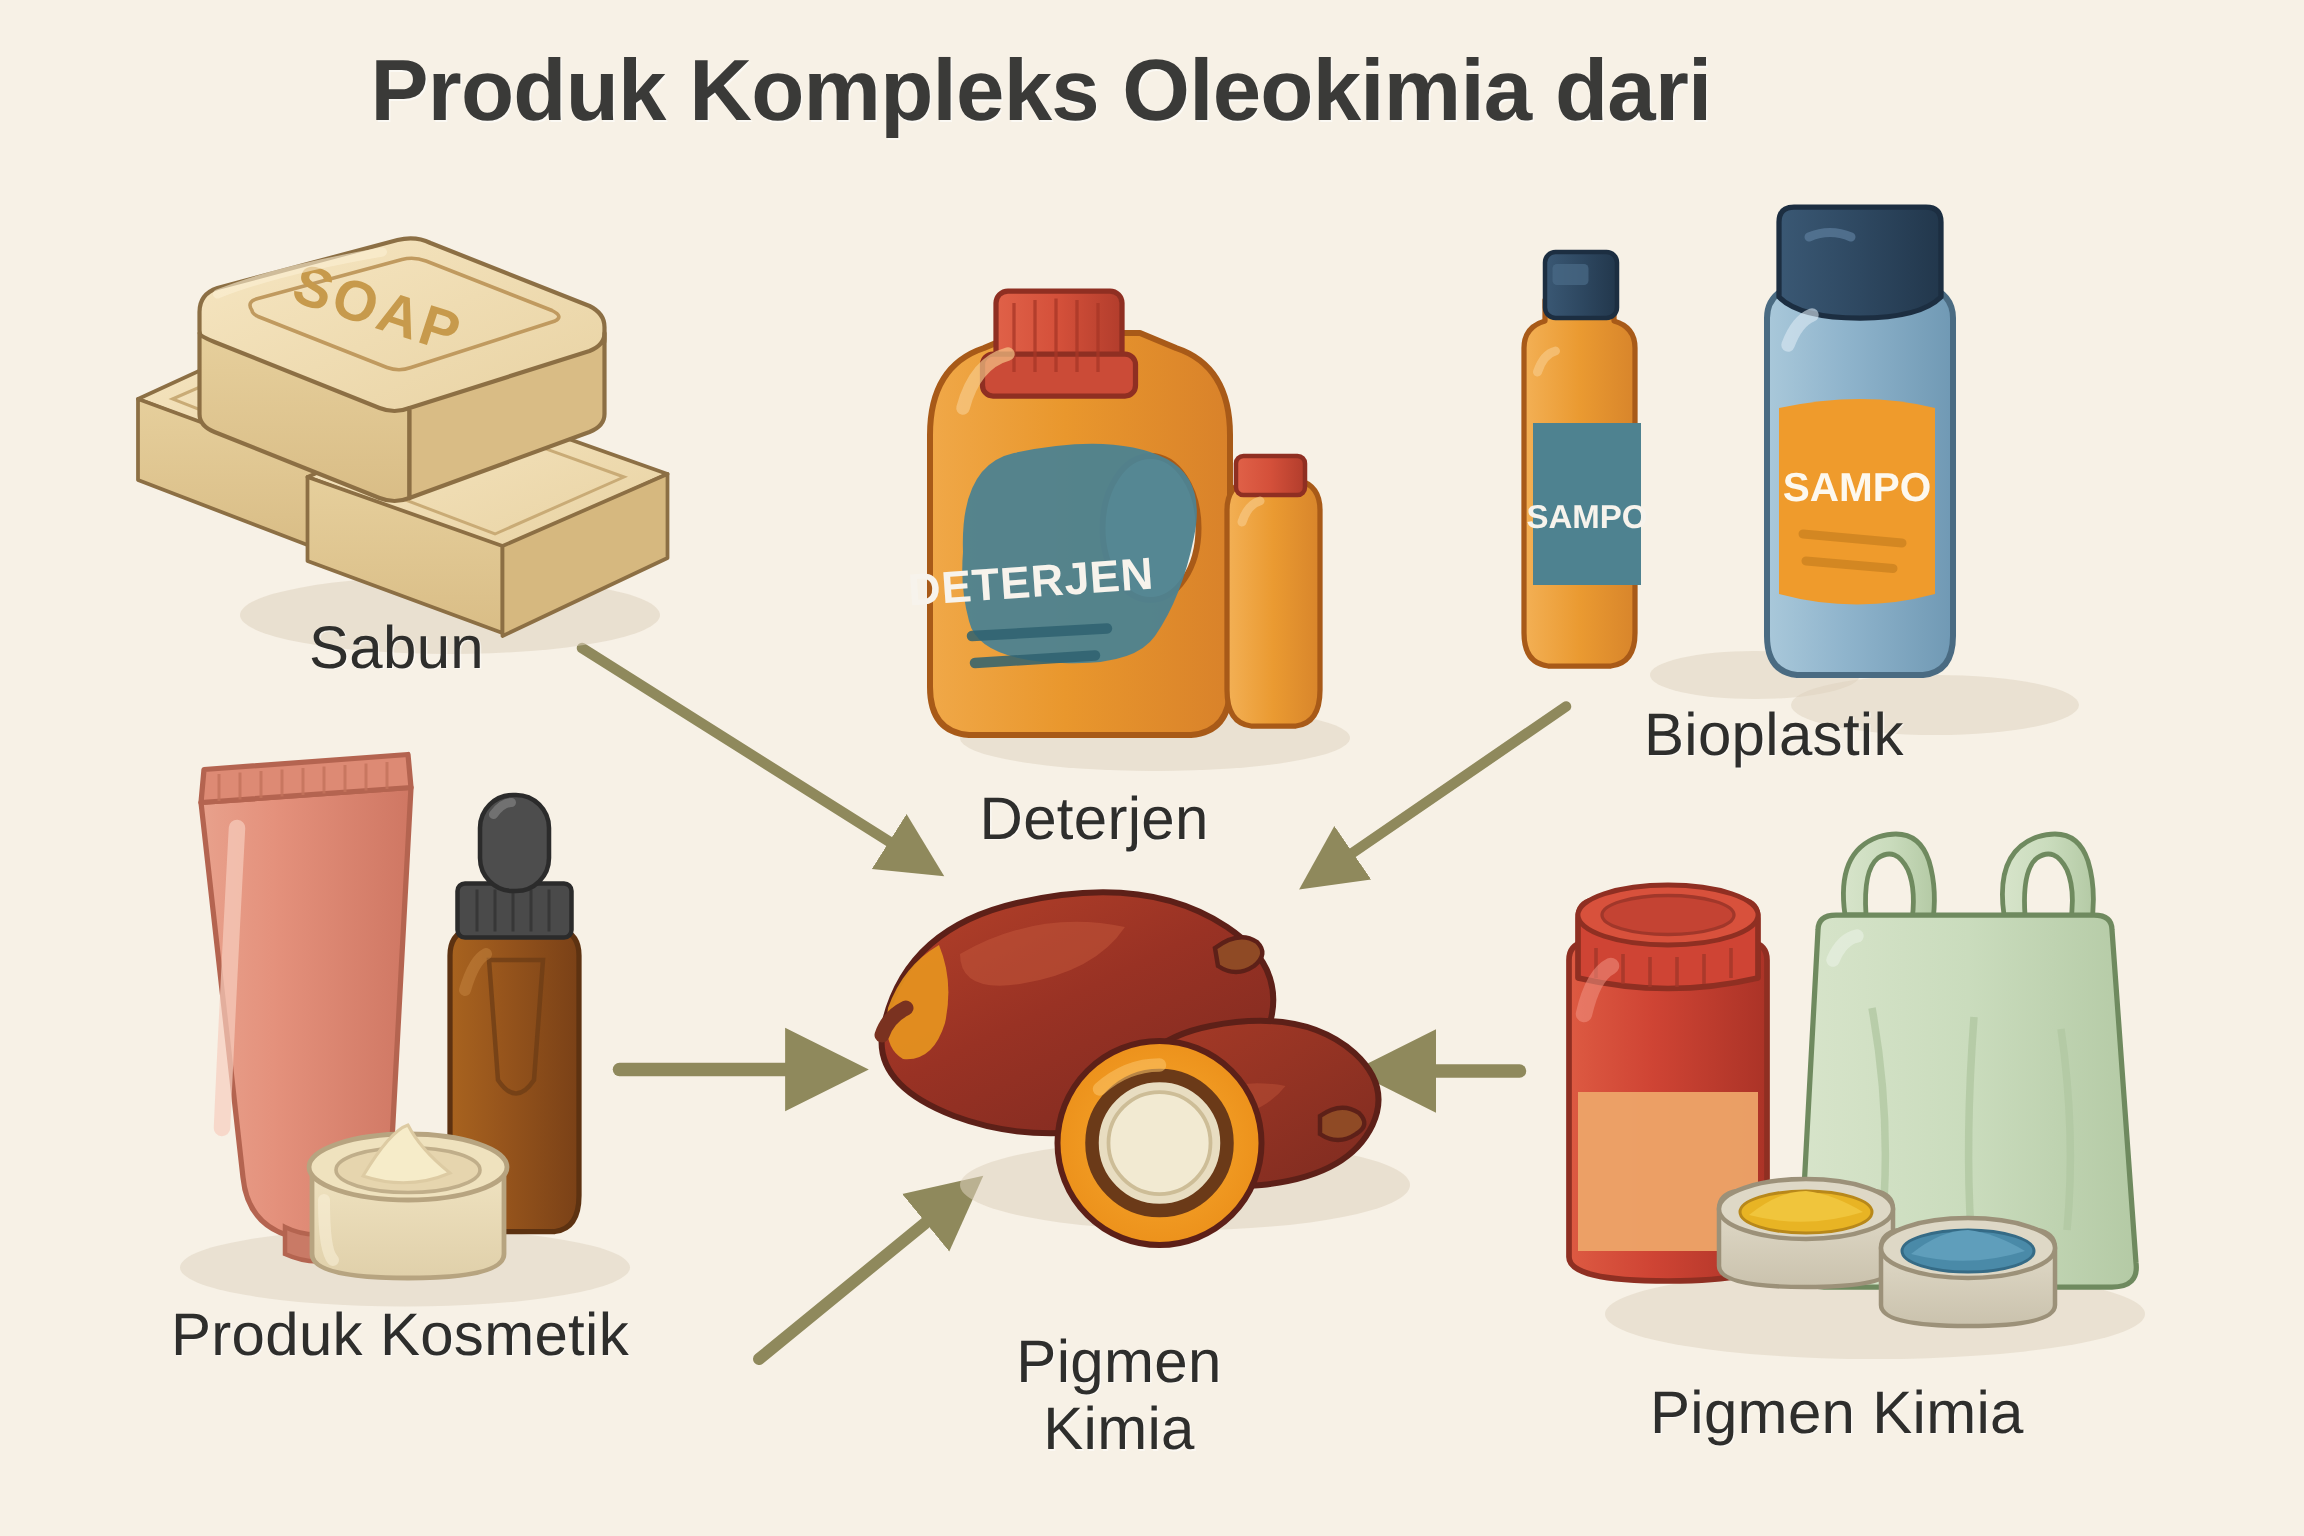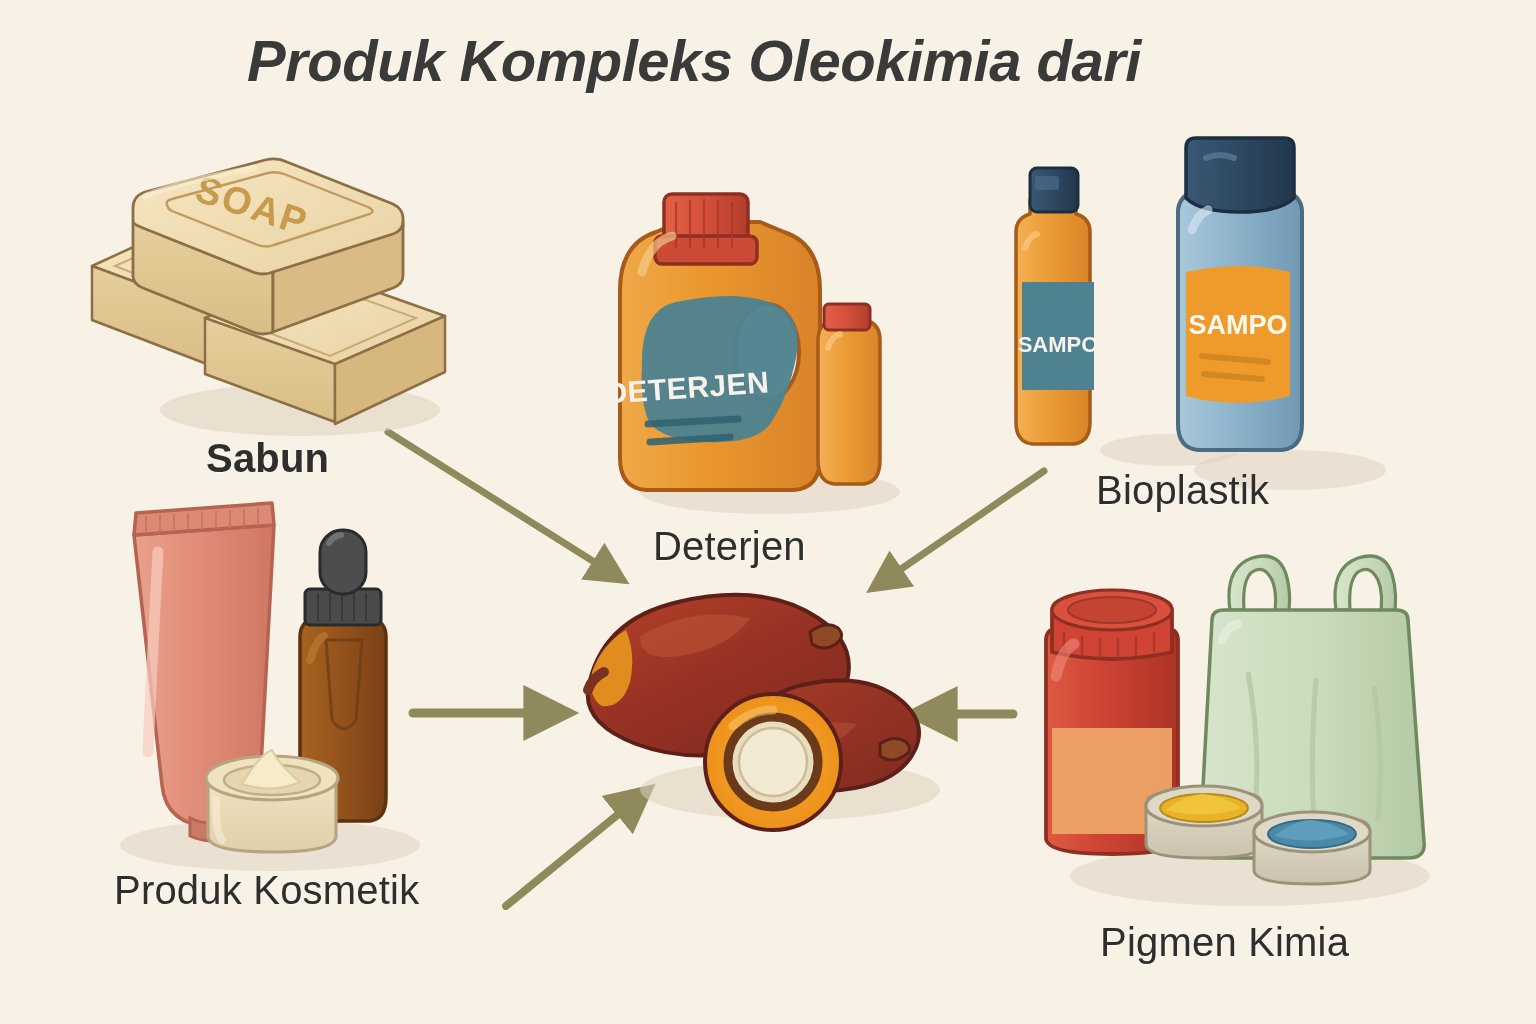--- a/index.html
+++ b/index.html
@@ -11,42 +11,41 @@
     position:relative;
   }
   #stage { position:absolute; inset:0; width:1536px; height:1024px; }
   #stage > svg { position:absolute; top:0; left:0; }
 
   .title-block {
     position:absolute;
     top:28px; left:0; width:1388px;
     text-align:center;
     z-index:40;
-    font-style:italic;
   }
   .title-line {
     font-size:58px;
     font-weight:bold;
     color:#3a3a38;
     letter-spacing:-0.5px;
     line-height:1.14;
     text-shadow:1px 1px 0 rgba(255,255,255,.55);
   }
 
   .caption {
     position:absolute;
     z-index:40;
     font-size:40px;
     color:#2e2e2c;
     letter-spacing:0.2px;
     line-height:1.12;
     text-shadow:1px 1px 0 rgba(255,255,255,.5);
     white-space:pre-line;
   }
-  .cap-sabun    { top:436px; left:206px;font-weight:bold; }
+  .cap-sabun    { top:410px; left:206px; }
   .cap-deterjen { top:524px; left:653px; }
   .cap-bio      { top:468px; left:1096px; }
   .cap-kosmetik { top:868px; left:114px; }
   .cap-center   { top:886px; left:646px; text-align:center; width:200px; }
   .cap-pigmen   { top:920px; left:1100px; }
 </style>
 </head>
 <body>
 
 <div id="stage">
@@ -357,15 +356,17 @@
   </svg>
 
   <div class="title-block">
     <div class="title-line">Produk Kompleks Oleokimia dari</div>
   </div>
 
   <div class="caption cap-sabun">Sabun</div>
   <div class="caption cap-deterjen">Deterjen</div>
   <div class="caption cap-bio">Bioplastik</div>
   <div class="caption cap-kosmetik">Produk Kosmetik</div>
+  <div class="caption cap-center">Pigmen
+Kimia</div>
   <div class="caption cap-pigmen">Pigmen Kimia</div>
 
 </div>
 
 </body></html>

